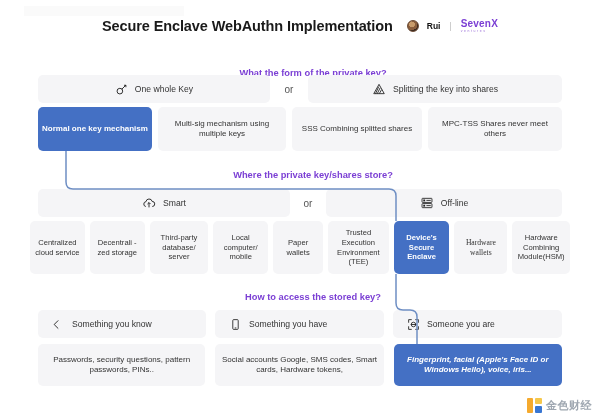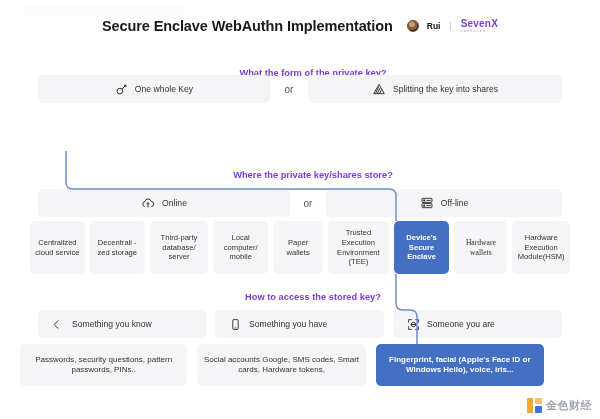--- a/index.html
+++ b/index.html
@@ -128,34 +128,48 @@
             <line x1="9" y1="20" x2="14" y2="10"></line>
             <line x1="12.5" y1="20" x2="16.5" y2="13"></line>
             <line x1="6" y1="20" x2="11.5" y2="8"></line>
           </svg>
         </span>
         <span>Splitting the key into shares</span>
       </span>
     </div>
   </div>
 
+  <div class="row" style="left:38px;top:107px;width:524px;height:44px;gap:6px;">
+    <div class="cell opt two sel" style="width:114px;">
+      <span>Normal one key mechanism</span>
+    </div>
+    <div class="cell opt two" style="width:128px;">
+      <span>Multi-sig mechanism using multiple keys</span>
+    </div>
+    <div class="cell opt two" style="width:130px;">
+      <span>SSS Combining splitted shares</span>
+    </div>
+    <div class="cell opt two" style="width:134px;">
+      <span>MPC-TSS Shares never meet others</span>
+    </div>
+  </div>
 
   <div class="q q2">Where the private key/shares store?</div>
 
   <div class="row" style="left:38px;top:189px;width:524px;height:28px;gap:0;">
     <div class="cell bar" style="width:252px;">
       <span class="inner">
         <span class="icn">
           <svg width="14" height="14" viewBox="0 0 24 24" fill="none" stroke="#222" stroke-width="1.6">
             <path d="M6.5 18 A4.2 4.2 0 0 1 6.8 9.7 A5.4 5.4 0 0 1 17.4 9.3 A3.9 3.9 0 0 1 17.6 18"></path>
             <line x1="12" y1="19.5" x2="12" y2="11.5"></line>
             <polyline points="9.4,13.8 12,11.2 14.6,13.8"></polyline>
           </svg>
         </span>
-        <span>Online</span>
+        <span>Smart</span>
       </span>
     </div>
     <div class="orlabel" style="width:36px;">or</div>
     <div class="cell bar" style="width:236px;">
       <span class="inner">
         <span class="icn">
           <svg width="14" height="14" viewBox="0 0 24 24" fill="none" stroke="#222" stroke-width="1.5">
             <rect x="3.5" y="4" width="17" height="7" rx="1"></rect>
             <rect x="3.5" y="13" width="17" height="7" rx="1"></rect>
             <rect x="5.6" y="6" width="3.2" height="3.2" fill="#222" stroke="none"></rect>
@@ -188,21 +202,21 @@
     <div class="cell opt" style="width:63px;">
       <span>Trusted Execution Environment (TEE)</span>
     </div>
     <div class="cell opt sel" style="width:58px;">
       <span>Device's Secure Enclave</span>
     </div>
     <div class="cell opt" style="width:55px;font-family:Liberation Serif, serif;">
       <span>Hardware wallets</span>
     </div>
     <div class="cell opt" style="width:60px;">
-      <span>Hardware Execution Module(HSM)</span>
+      <span>Hardware Combining Module(HSM)</span>
     </div>
   </div>
 
   <div class="q q3">How to access the stored key?</div>
 
   <div class="row" style="left:38px;top:310px;width:524px;height:26px;gap:9px;">
     <div class="cell bar" style="width:168px;justify-content:flex-start;padding-left:14px;">
       <span class="inner">
         <span class="icn">
           <svg width="13" height="13" viewBox="0 0 24 24" fill="none" stroke="#222" stroke-width="1.7" stroke-linecap="round">
@@ -234,28 +248,28 @@
             <polyline points="8,21 3,21 3,16"></polyline>
             <circle cx="12" cy="12" r="4.2"></circle>
             <line x1="7.8" y1="12" x2="16.2" y2="12"></line>
           </svg>
         </span>
         <span>Someone you are</span>
       </span>
     </div>
   </div>
 
-  <div class="row" style="left:20px;top:344px;width:524px;height:42px;gap:10px;">
+  <div class="row" style="left:38px;top:344px;width:524px;height:42px;gap:10px;">
     <div class="cell opt two" style="width:168px;">
       <span>Passwords, security questions, pattern passwords, PINs..</span>
     </div>
     <div class="cell opt two" style="width:169px;">
       <span>Social accounts Google, SMS codes, Smart cards, Hardware tokens,</span>
     </div>
-    <div class="cell opt two sel" style="width:169px;">
+    <div class="cell opt two sel" style="width:169px;font-style:italic;">
       <span>Fingerprint, facial (Apple's Face ID or Windows Hello), voice, iris...</span>
     </div>
   </div>
 
   <svg class="wires" viewBox="0 0 600 419">
 
     <path d="M 66 151 L 66 182 Q 66 189 73 189 L 389 189 Q 396 189 396 196 L 396 221" fill="none" stroke="#6f8fc4" stroke-width="1.5"></path>
 
     <path d="M 396 274 L 396 303 Q 396 310 403 310 L 410 310 Q 417 310 417 317 L 417 344" fill="none" stroke="#6f8fc4" stroke-width="1.5"></path>
   </svg>

